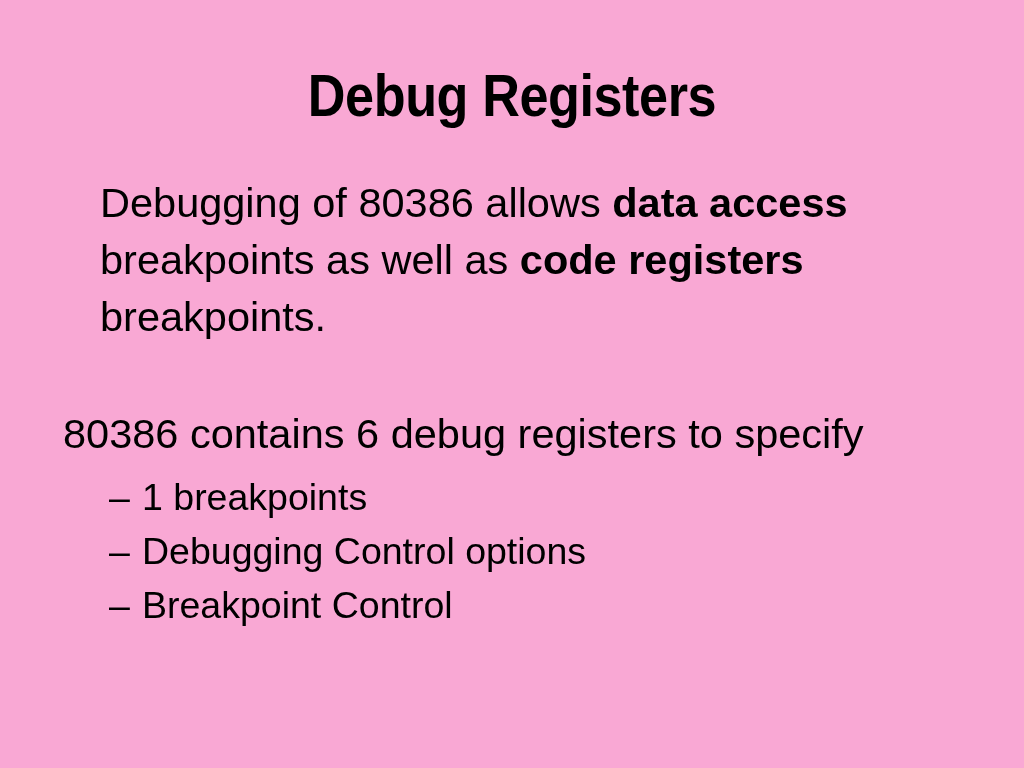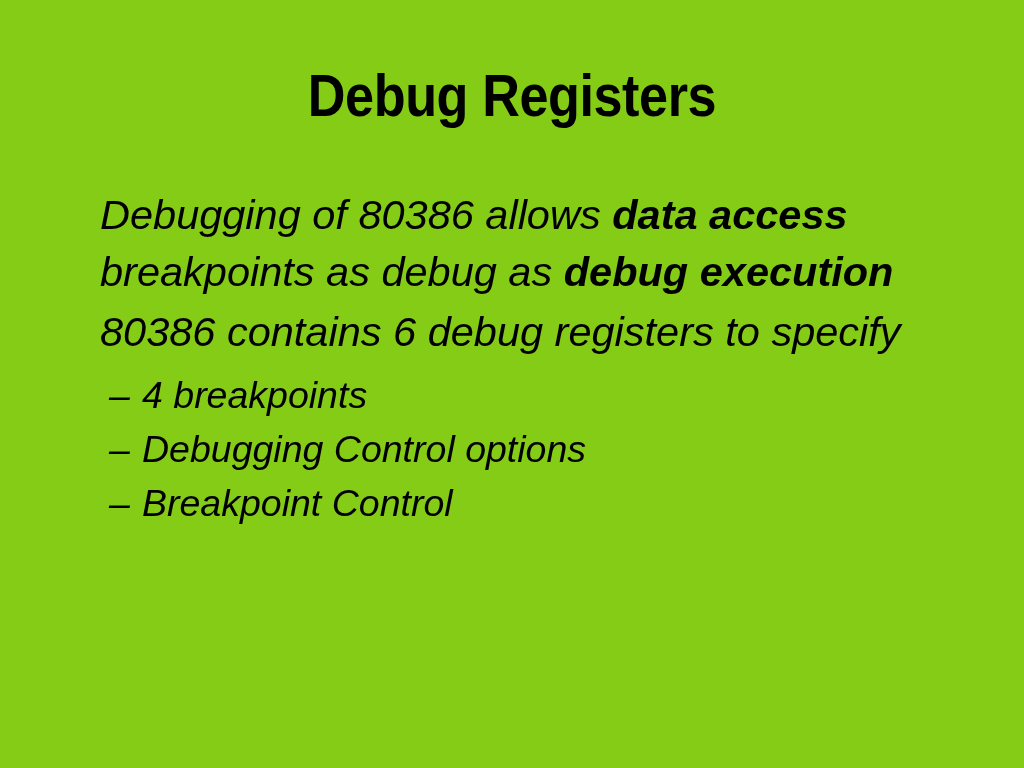--- a/index.html
+++ b/index.html
@@ -6,45 +6,44 @@
   body {
     width: 1024px; height: 768px;
     background: #ffffff;
     overflow: hidden;
     font-family: "Liberation Sans", sans-serif;
     color: #000000;
   }
   .slide {
     position: relative;
     width: 1024px; height: 768px;
-    background: #84cc16;
+    background: #f9a8d4;
   }
   .slide-title {
     position: absolute;
     top: 60px; left: 0; right: 0;
     margin: 0;
     text-align: center;
     font-size: 60px;
     line-height: 72px;
     font-weight: bold;
     letter-spacing: -0.5px;
     transform: scaleX(0.87);
     transform-origin: 50% 50%;
     white-space: nowrap;
   }
   .bullet-list {
     position: absolute;
-    left: 63px; top: 186px;
+    left: 63px; top: 174px;
     width: 920px;
-    font-style: italic;
   }
   .row { display: flex; align-items: flex-start; }
   .row.lvl1 { font-size: 41.5px; line-height: 57px; }
   .row.lvl2 { font-size: 37.5px; line-height: 54px; }
-  .row.lvl1 + .row.lvl1 { margin-top: 3px; }
+  .row.lvl1 + .row.lvl1 { margin-top: 3px; flex-direction: column; }
   .row.lvl1 + .row.lvl2 { margin-top: 8px; }
   .marker { flex: 0 0 auto; display: block; }
   .lvl1 > .marker { width: 37px; }
   .lvl2 > .marker { width: 79px; padding-left: 46px; box-sizing: border-box; }
   .dot {
     width: 9px; height: 8px;
     margin-top: 19px; margin-left: 2px;
     border-radius: 50%;
     background: #000000;
   }
@@ -57,35 +56,36 @@
 <body>
 
 <div class="slide">
   <h1 class="slide-title">Debug Registers</h1>
 
   <div class="bullet-list">
       <div class="row lvl1">
         <span class="marker"><span class="dot"></span></span>
         <div class="lines">
           <div class="line"><span class="seg">Debugging of 80386 allows </span><span class="seg-bold">data access</span></div>
-          <div class="line"><span class="seg">breakpoints as debug as </span><span class="seg-bold">debug execution</span></div>
+          <div class="line"><span class="seg">breakpoints as well as </span><span class="seg-bold">code registers</span></div>
+          <div class="line"><span class="seg">breakpoints.</span></div>
         </div>
       </div>
       <div class="row lvl1">
         <span class="marker"><span class="dot"></span></span>
         <div class="lines">
           <div class="line"><span class="seg">80386 contains 6 debug registers to specify</span></div>
         </div>
       </div>
       <div class="row lvl2">
         <span class="marker">
           <span class="dash">–</span>
         </span>
         <div class="lines">
-          <div class="line"><span class="seg">4 breakpoints</span></div>
+          <div class="line"><span class="seg">1 breakpoints</span></div>
         </div>
       </div>
       <div class="row lvl2">
         <span class="marker">
           <span class="dash">–</span>
         </span>
         <div class="lines">
           <div class="line"><span class="seg">Debugging Control options</span></div>
         </div>
       </div>

